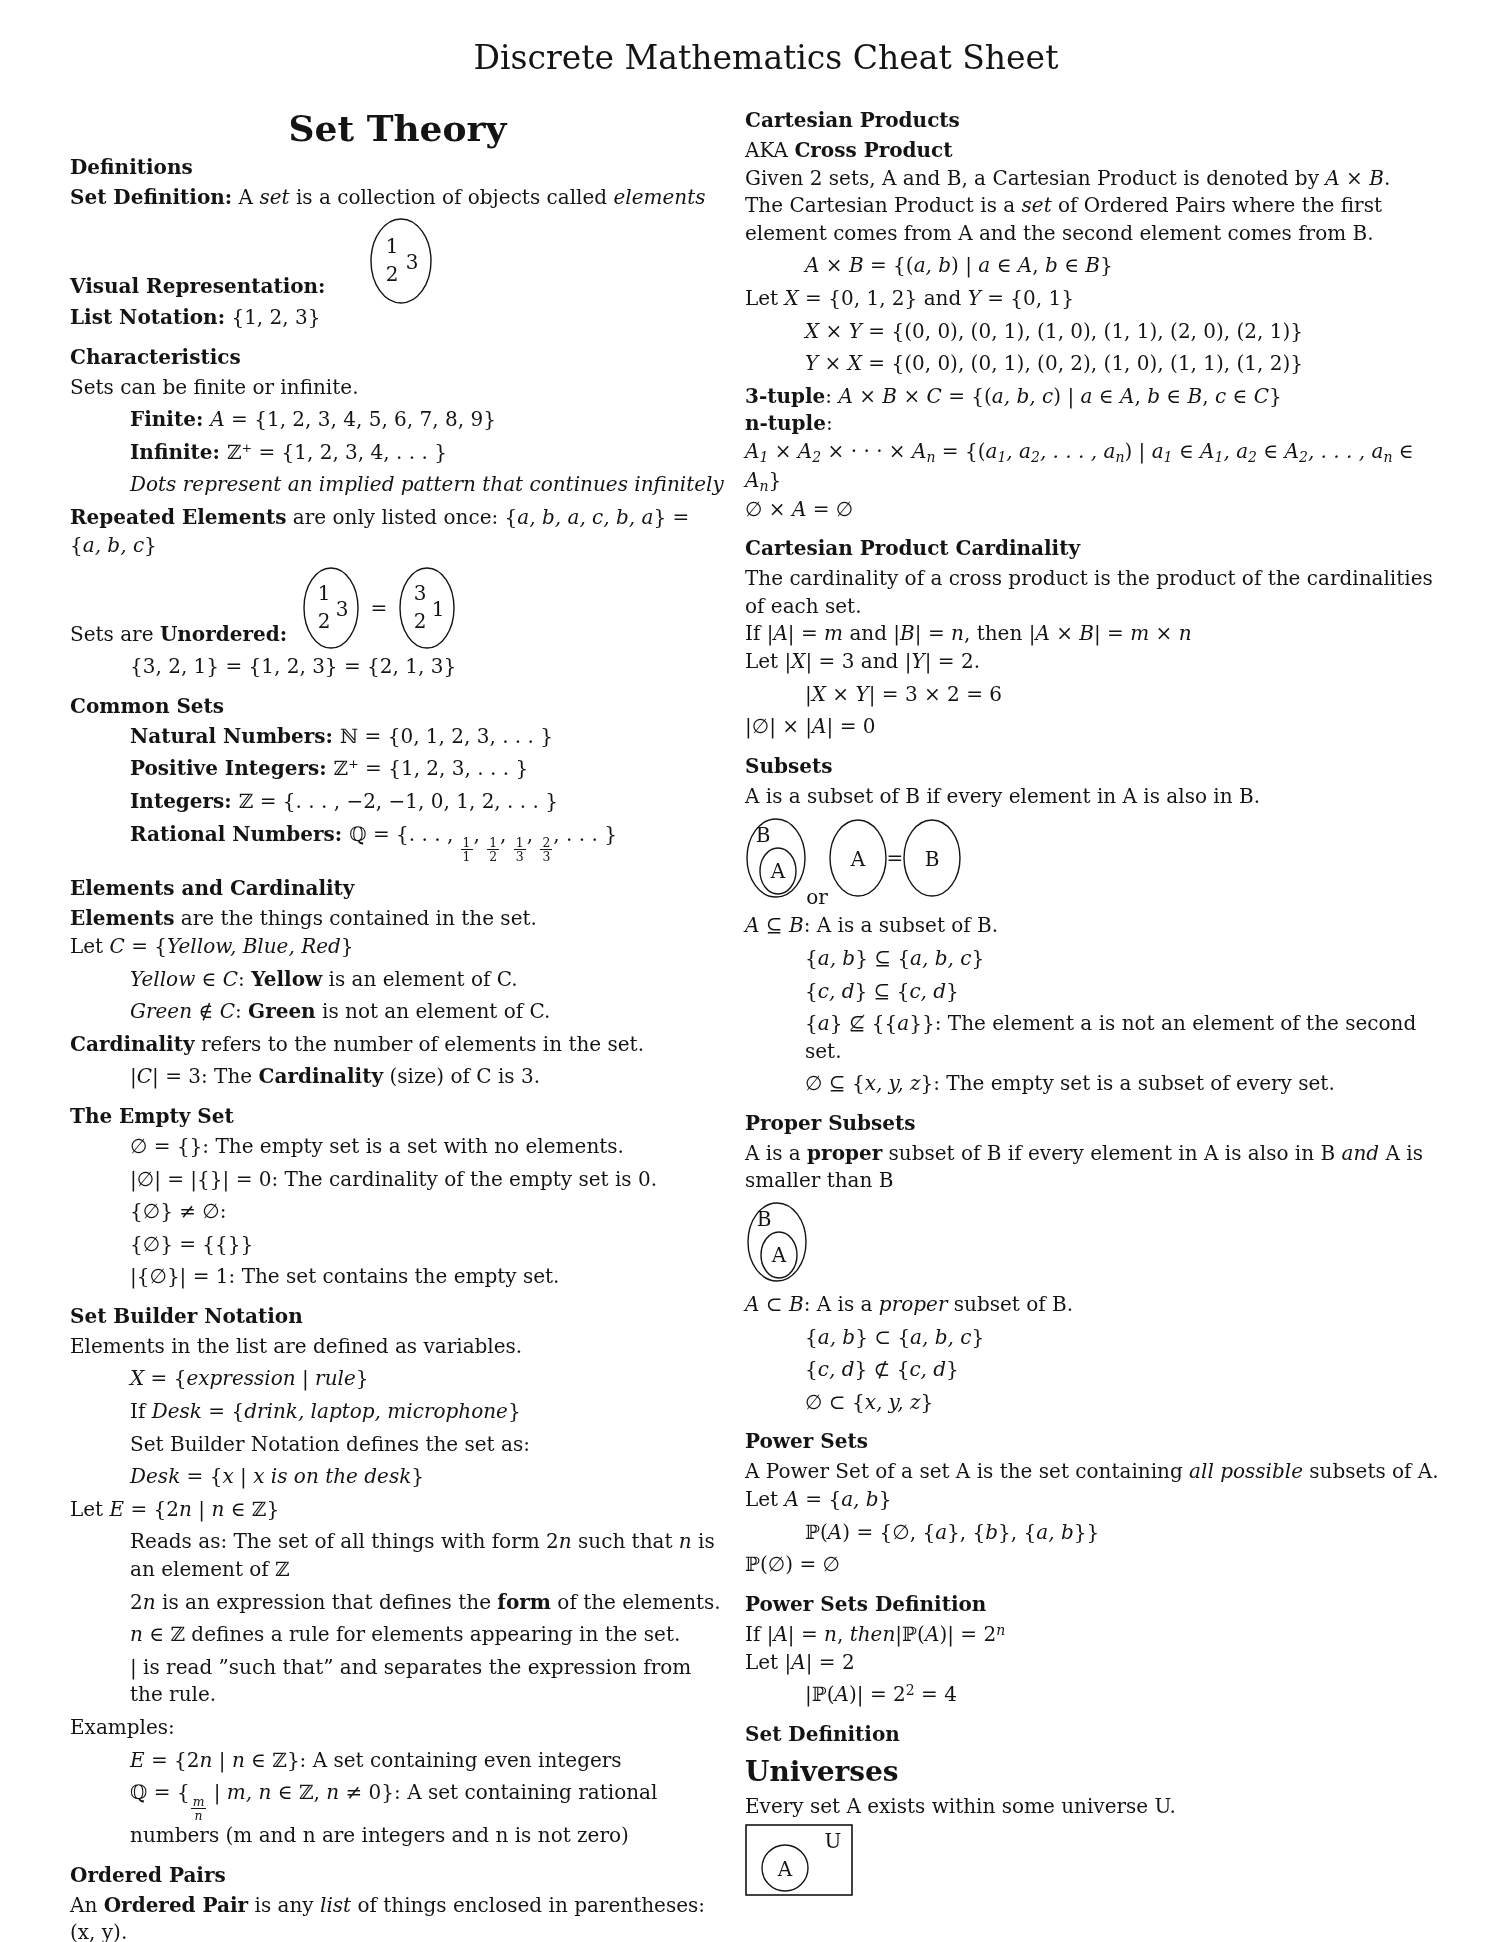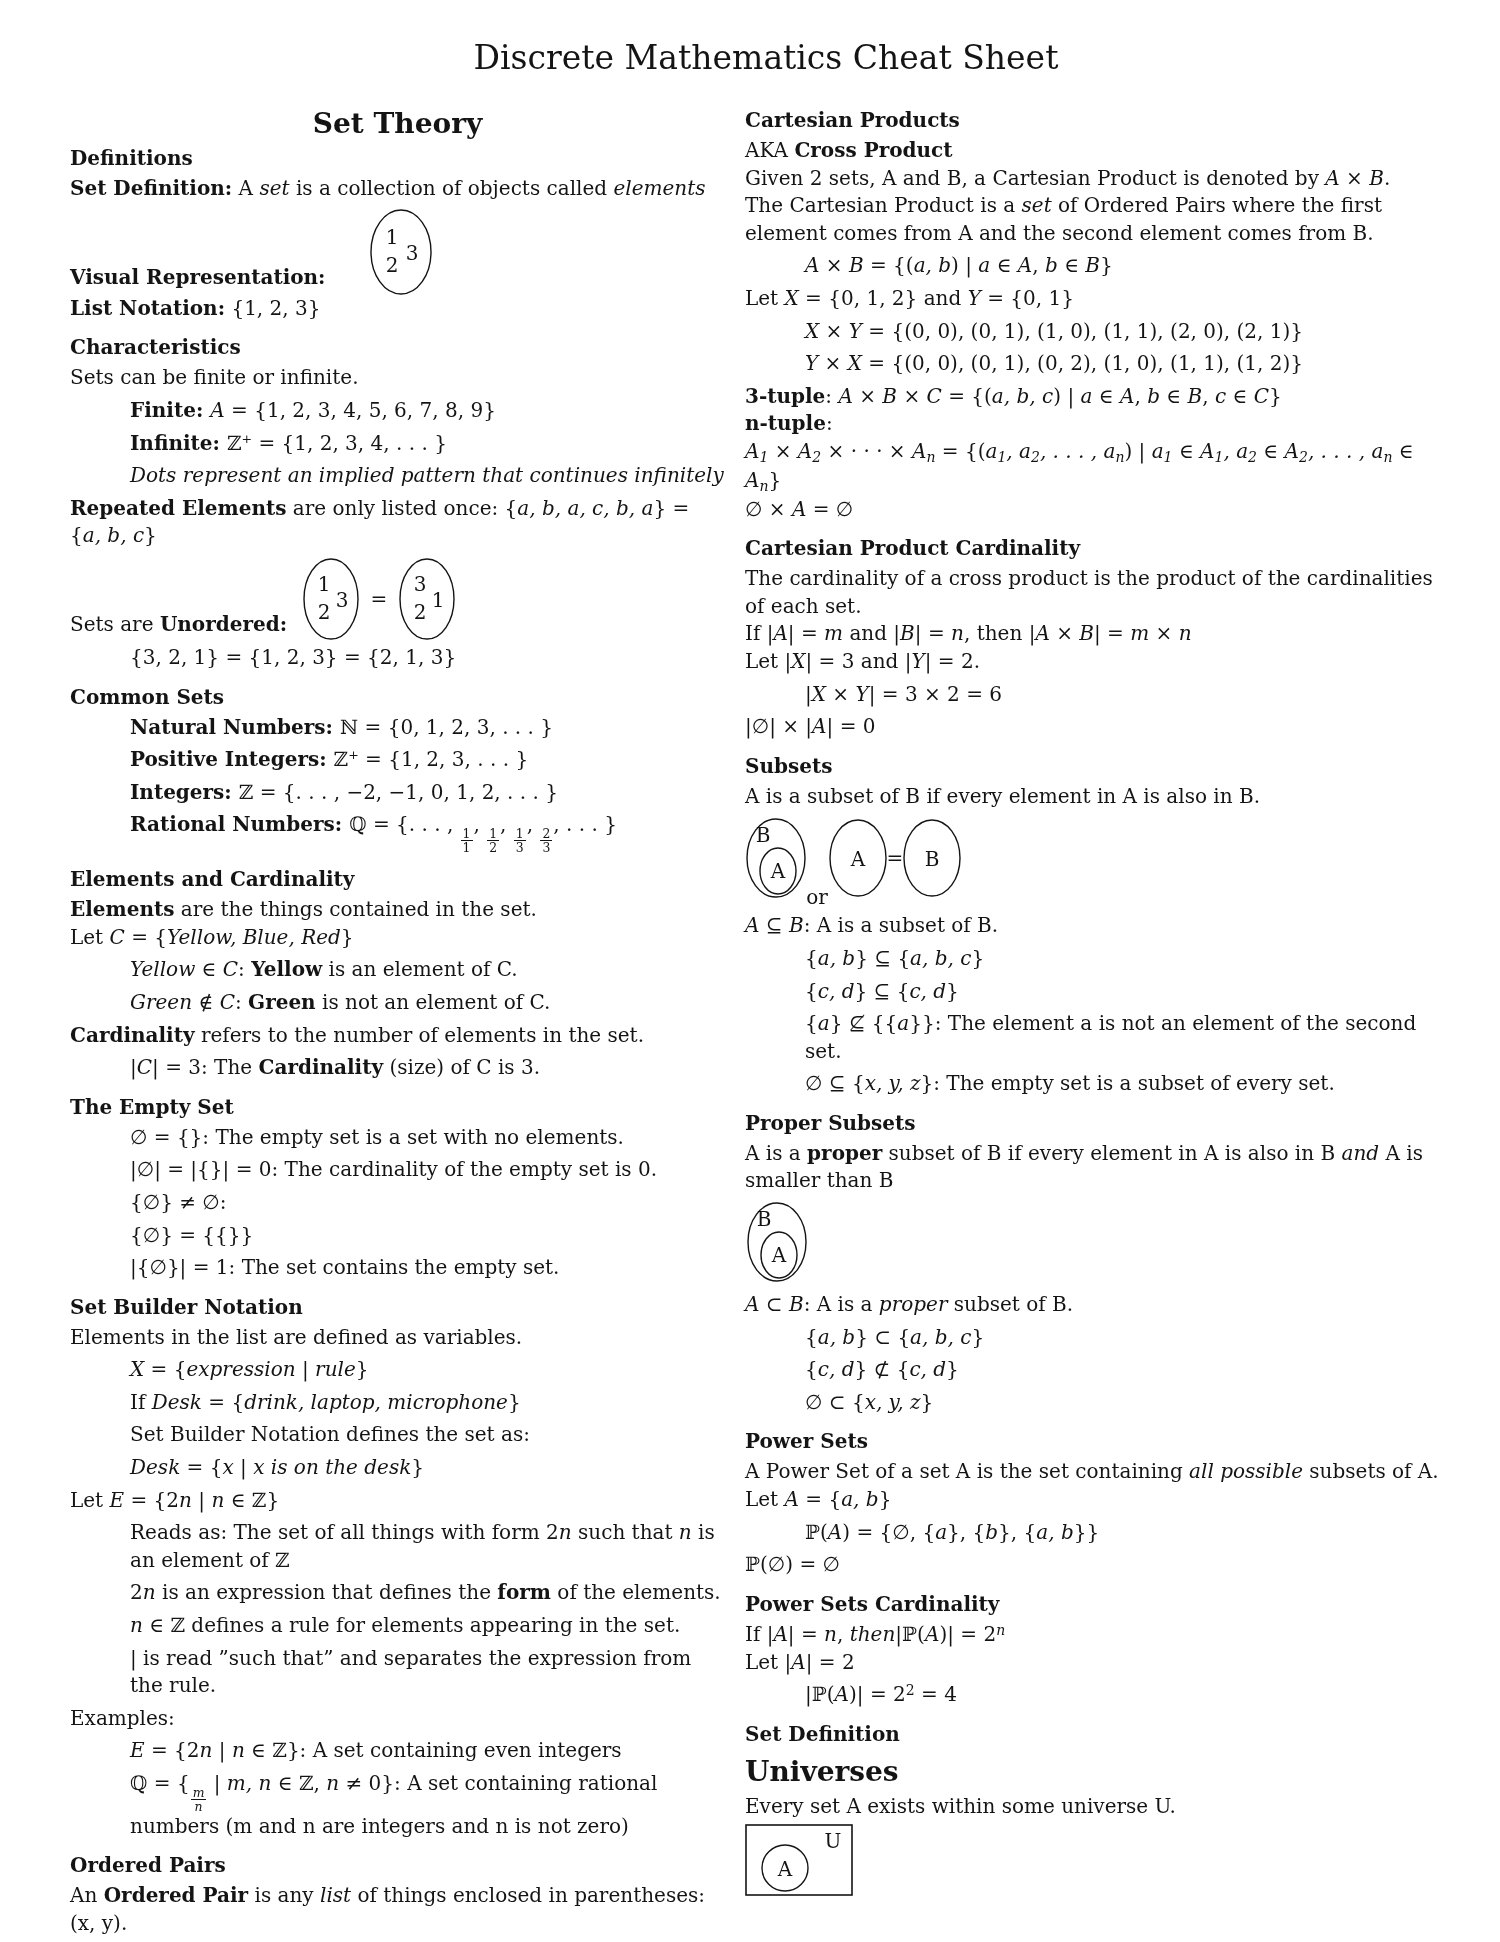--- a/index.html
+++ b/index.html
@@ -9,21 +9,21 @@
     font-family:"DejaVu Serif","Liberation Serif",serif;
     font-size:20px;line-height:1.38;
   }
   .title{
     position:absolute;top:40px;left:16px;width:100%;
     text-align:center;font-size:33px;line-height:1.1;
   }
   .col{position:absolute;top:108px}
   .col-left{left:70px;width:655px}
   .col-right{left:745px;width:700px}
-  .col-head{text-align:center;font-weight:bold;font-size:28px;margin:0 0 6px 0;line-height:1.15}
+  .col-head{text-align:center;font-weight:bold;font-size:36px;margin:0 0 6px 0;line-height:1.15}
   .h{font-weight:bold;line-height:1.2}
   .lvl1{font-size:20px;margin:13px 0 5px}
   .lvl2{font-size:28px;margin:9px 0 4px}
   section:first-child > .lvl1{margin-top:0}
   .line{margin:2px 0}
   .line.ind{margin-top:5px;margin-bottom:5px}
   .ind{margin-left:60px}
   .tight{margin-top:-2px}
   .sg-b{font-weight:bold}
   .sg-i{font-style:italic}
@@ -218,21 +218,21 @@
         <div class="line ind tight"><span class="sg-n">∅ ⊂ {</span><span class="sg-i">x, y, z</span><span class="sg-n">}</span></div>
       </section>
       <section>
         <div class="h lvl1">Power Sets</div>
         <div class="line"><span class="sg-n">A Power Set of a set A is the set containing </span><span class="sg-i">all possible</span><span class="sg-n"> subsets of A.</span></div>
         <div class="line tight"><span class="sg-n">Let </span><span class="sg-i">A</span><span class="sg-n"> = {</span><span class="sg-i">a, b</span><span class="sg-n">}</span></div>
         <div class="line ind"><span class="sg-n">ℙ(</span><span class="sg-i">A</span><span class="sg-n">) = {∅, {</span><span class="sg-i">a</span><span class="sg-n">}, {</span><span class="sg-i">b</span><span class="sg-n">}, {</span><span class="sg-i">a, b</span><span class="sg-n">}}</span></div>
         <div class="line"><span class="sg-n">ℙ(∅) = ∅</span></div>
       </section>
       <section>
-        <div class="h lvl1">Power Sets Cardinality</div>
+        <div class="h lvl1">Power Sets Definition</div>
         <div class="line"><span class="sg-n">If |</span><span class="sg-i">A</span><span class="sg-n">| = </span><span class="sg-i">n</span><span class="sg-n">, </span><span class="sg-i">then</span><span class="sg-n">|ℙ(</span><span class="sg-i">A</span><span class="sg-n">)| = 2</span><span class="sg-si">n</span></div>
         <div class="line tight"><span class="sg-n">Let |</span><span class="sg-i">A</span><span class="sg-n">| = 2</span></div>
         <div class="line ind"><span class="sg-n">|ℙ(</span><span class="sg-i">A</span><span class="sg-n">)| = 2</span><span class="sg-sp">2</span><span class="sg-n"> = 4</span></div>
       </section>
       <section>
         <div class="h lvl1">Set Definition</div>
       </section>
       <section>
         <div class="h lvl2">Universes</div>
         <div class="line"><span class="sg-n">Every set A exists within some universe U.</span></div>

